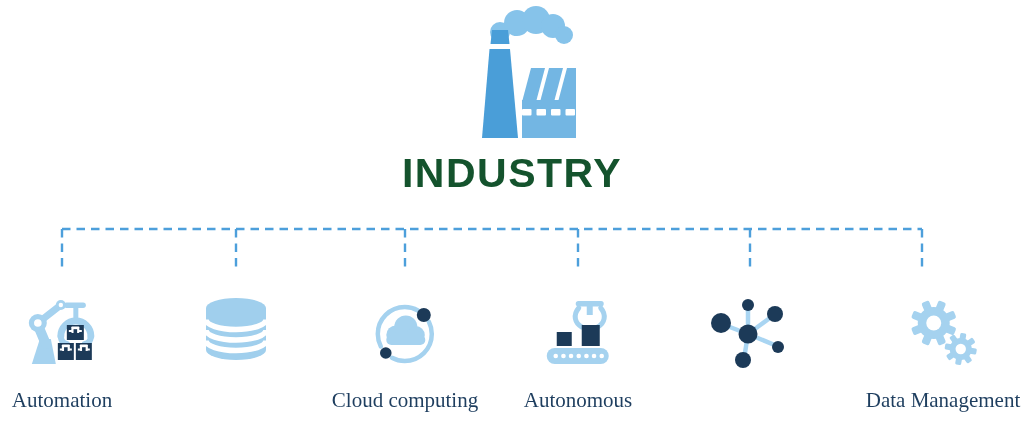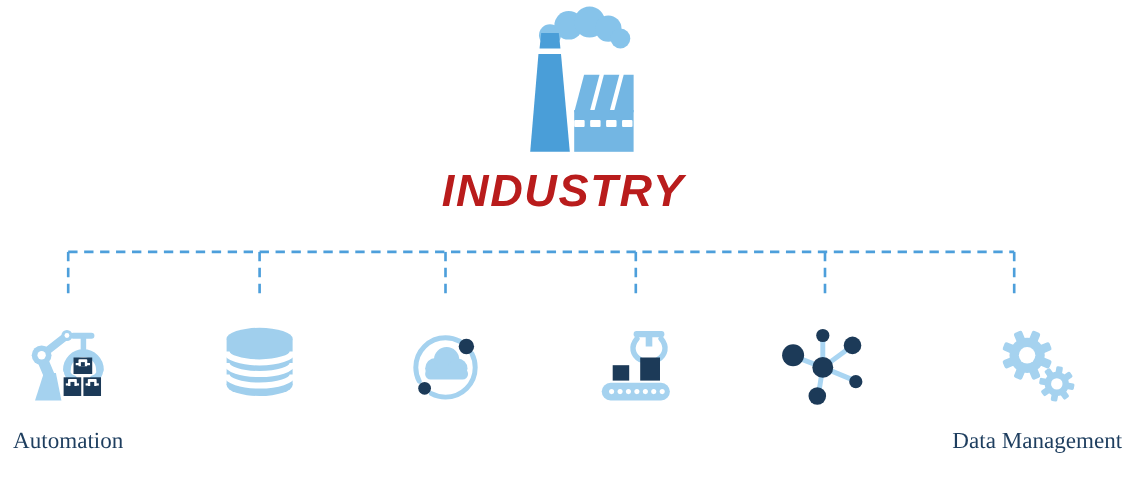--- a/index.html
+++ b/index.html
@@ -3,21 +3,21 @@
 <meta charset="utf-8">
 <style>
   html,body{margin:0;padding:0;background:#ffffff;}
   body{
     position:relative;width:1024px;height:435px;overflow:hidden;
     font-family:"Liberation Sans", sans-serif;color:#1d3c5c;
   }
   .factory-wrap{position:absolute;top:4px;left:50%;transform:translateX(-50%);}
   .page-title{
     position:absolute;top:150px;left:0;right:0;text-align:center;
-    font-size:41px;font-weight:600;letter-spacing:1.5px;color:#b91c1c;font-style:italic;
+    font-size:41px;font-weight:600;letter-spacing:1.5px;color:#14532d;
   }
   .connector{position:absolute;top:0;left:0;pointer-events:none;}
   .branch{position:absolute;top:292px;transform:translateX(-50%);text-align:center;font-family:Liberation Serif, serif;}
   .branch .icon-box{width:84px;height:84px;margin:0 auto;}
   .branch .branch-label{
     margin-top:12px;font-size:21px;font-weight:500;color:#1e3e5f;white-space:nowrap;
   }
   .b1{left:62px;} .b2{left:236px;} .b3{left:405px;} .b4{left:578px;} .b5{left:750px;} .b6{left:922px;margin-left:21px;}
 </style>
 </head>
@@ -130,20 +130,21 @@
       <g fill="#a5d2ef">
         <circle cx="33" cy="43" r="9.5"></circle>
         <circle cx="43" cy="35" r="11.5"></circle>
         <circle cx="53" cy="43" r="9"></circle>
         <rect x="23.5" y="43" width="39" height="10" rx="5"></rect>
       </g>
       <circle cx="61" cy="23" r="7" fill="#1c3a58"></circle>
       <circle cx="23" cy="61" r="5.8" fill="#1c3a58"></circle>
     </svg>
   </div>
+  <div class="branch-label">Cloud computing</div>
 </div>
 
 <div class="branch b4">
   <div class="icon-box">
     <svg width="84" height="84" viewBox="0 0 84 84">
       <g fill="#a5d2ef" stroke="#a5d2ef">
         <rect x="40" y="9" width="28" height="5.5" rx="2.7" stroke="none"></rect>
         <rect x="51" y="13" width="6" height="10" stroke="none"></rect>
         <path d="M43 16 C37 23 39 31 46 35" fill="none" stroke-width="5" stroke-linecap="round"></path>
         <path d="M65 16 C71 23 69 31 62 35" fill="none" stroke-width="5" stroke-linecap="round"></path>
@@ -155,20 +156,21 @@
         <circle cx="20" cy="64" r="2.3"></circle>
           <circle cx="27.7" cy="64" r="2.3"></circle>
         <circle cx="35.3" cy="64" r="2.3"></circle>
           <circle cx="43" cy="64" r="2.3"></circle>
         <circle cx="50.7" cy="64" r="2.3"></circle>
           <circle cx="58.3" cy="64" r="2.3"></circle>
         <circle cx="66" cy="64" r="2.3"></circle>
       </g>
     </svg>
   </div>
+  <div class="branch-label">Autonomous</div>
 </div>
 
 <div class="branch b5">
   <div class="icon-box">
     <svg width="84" height="84" viewBox="0 0 84 84">
       <g stroke="#a9d5f2" stroke-width="4.5">
         <line x1="40" y1="42" x2="40" y2="14"></line>
         <line x1="40" y1="42" x2="66" y2="23"></line>
         <line x1="40" y1="42" x2="69" y2="54"></line>
         <line x1="40" y1="42" x2="36" y2="67"></line>

